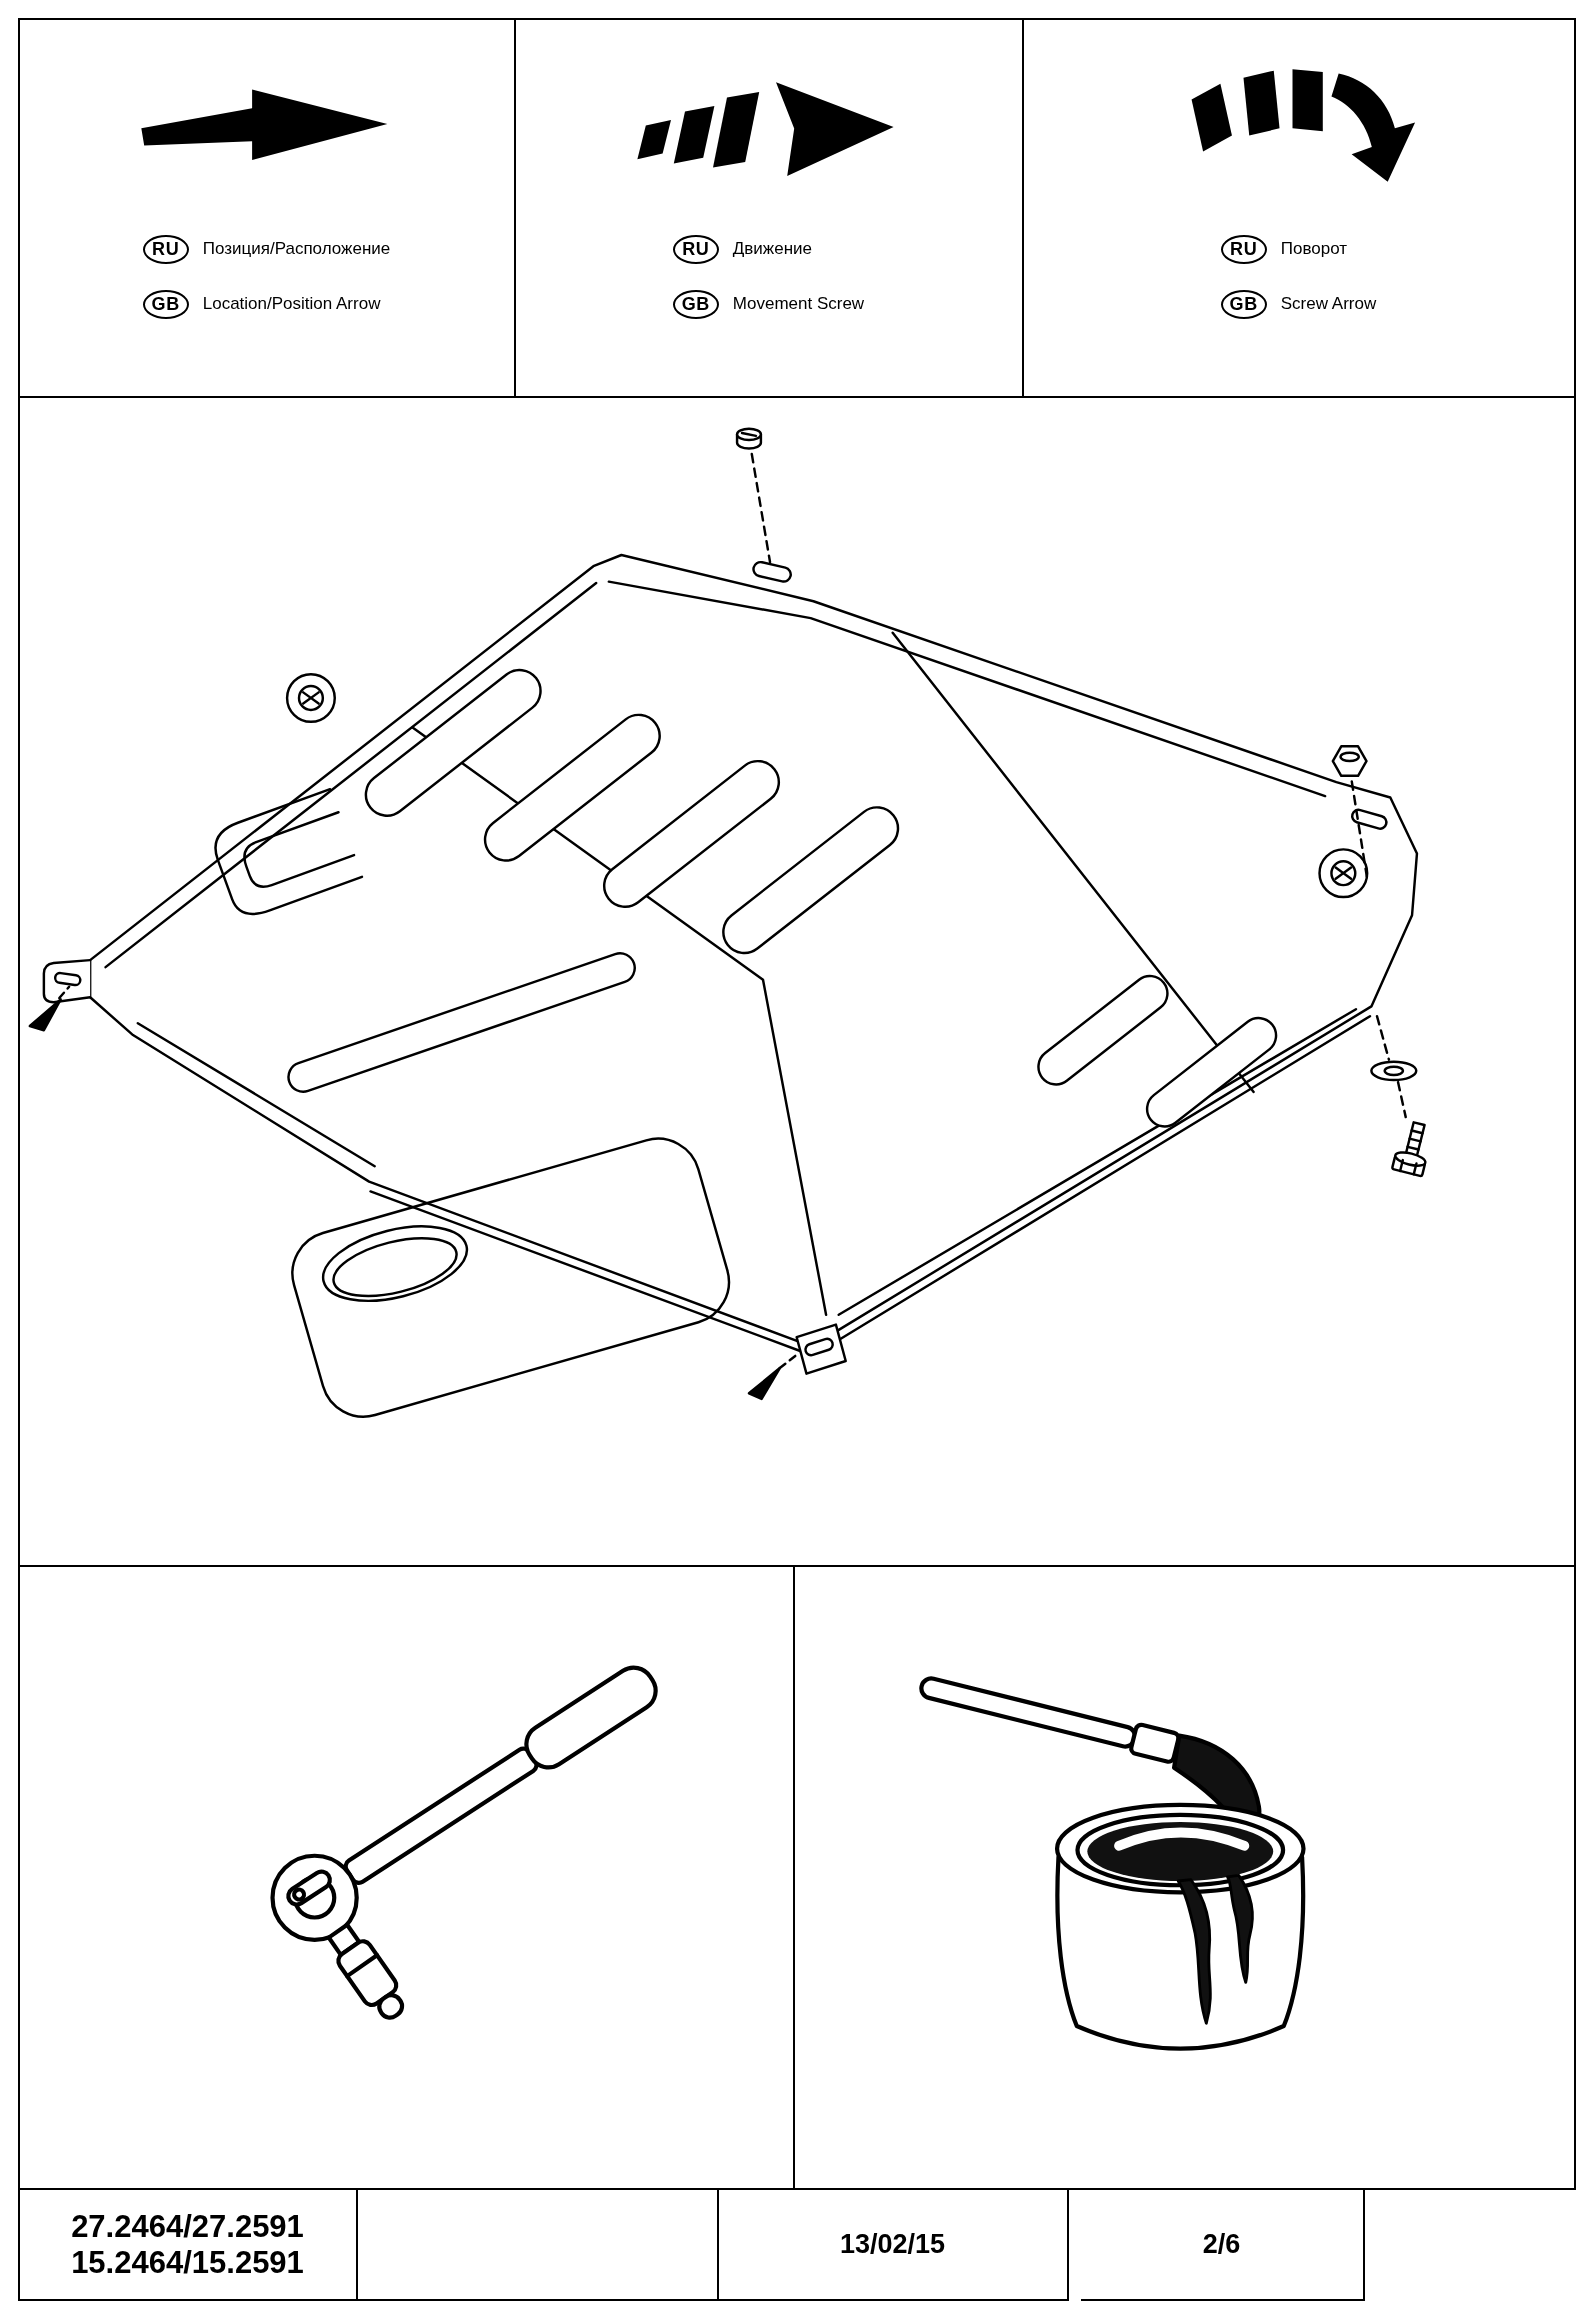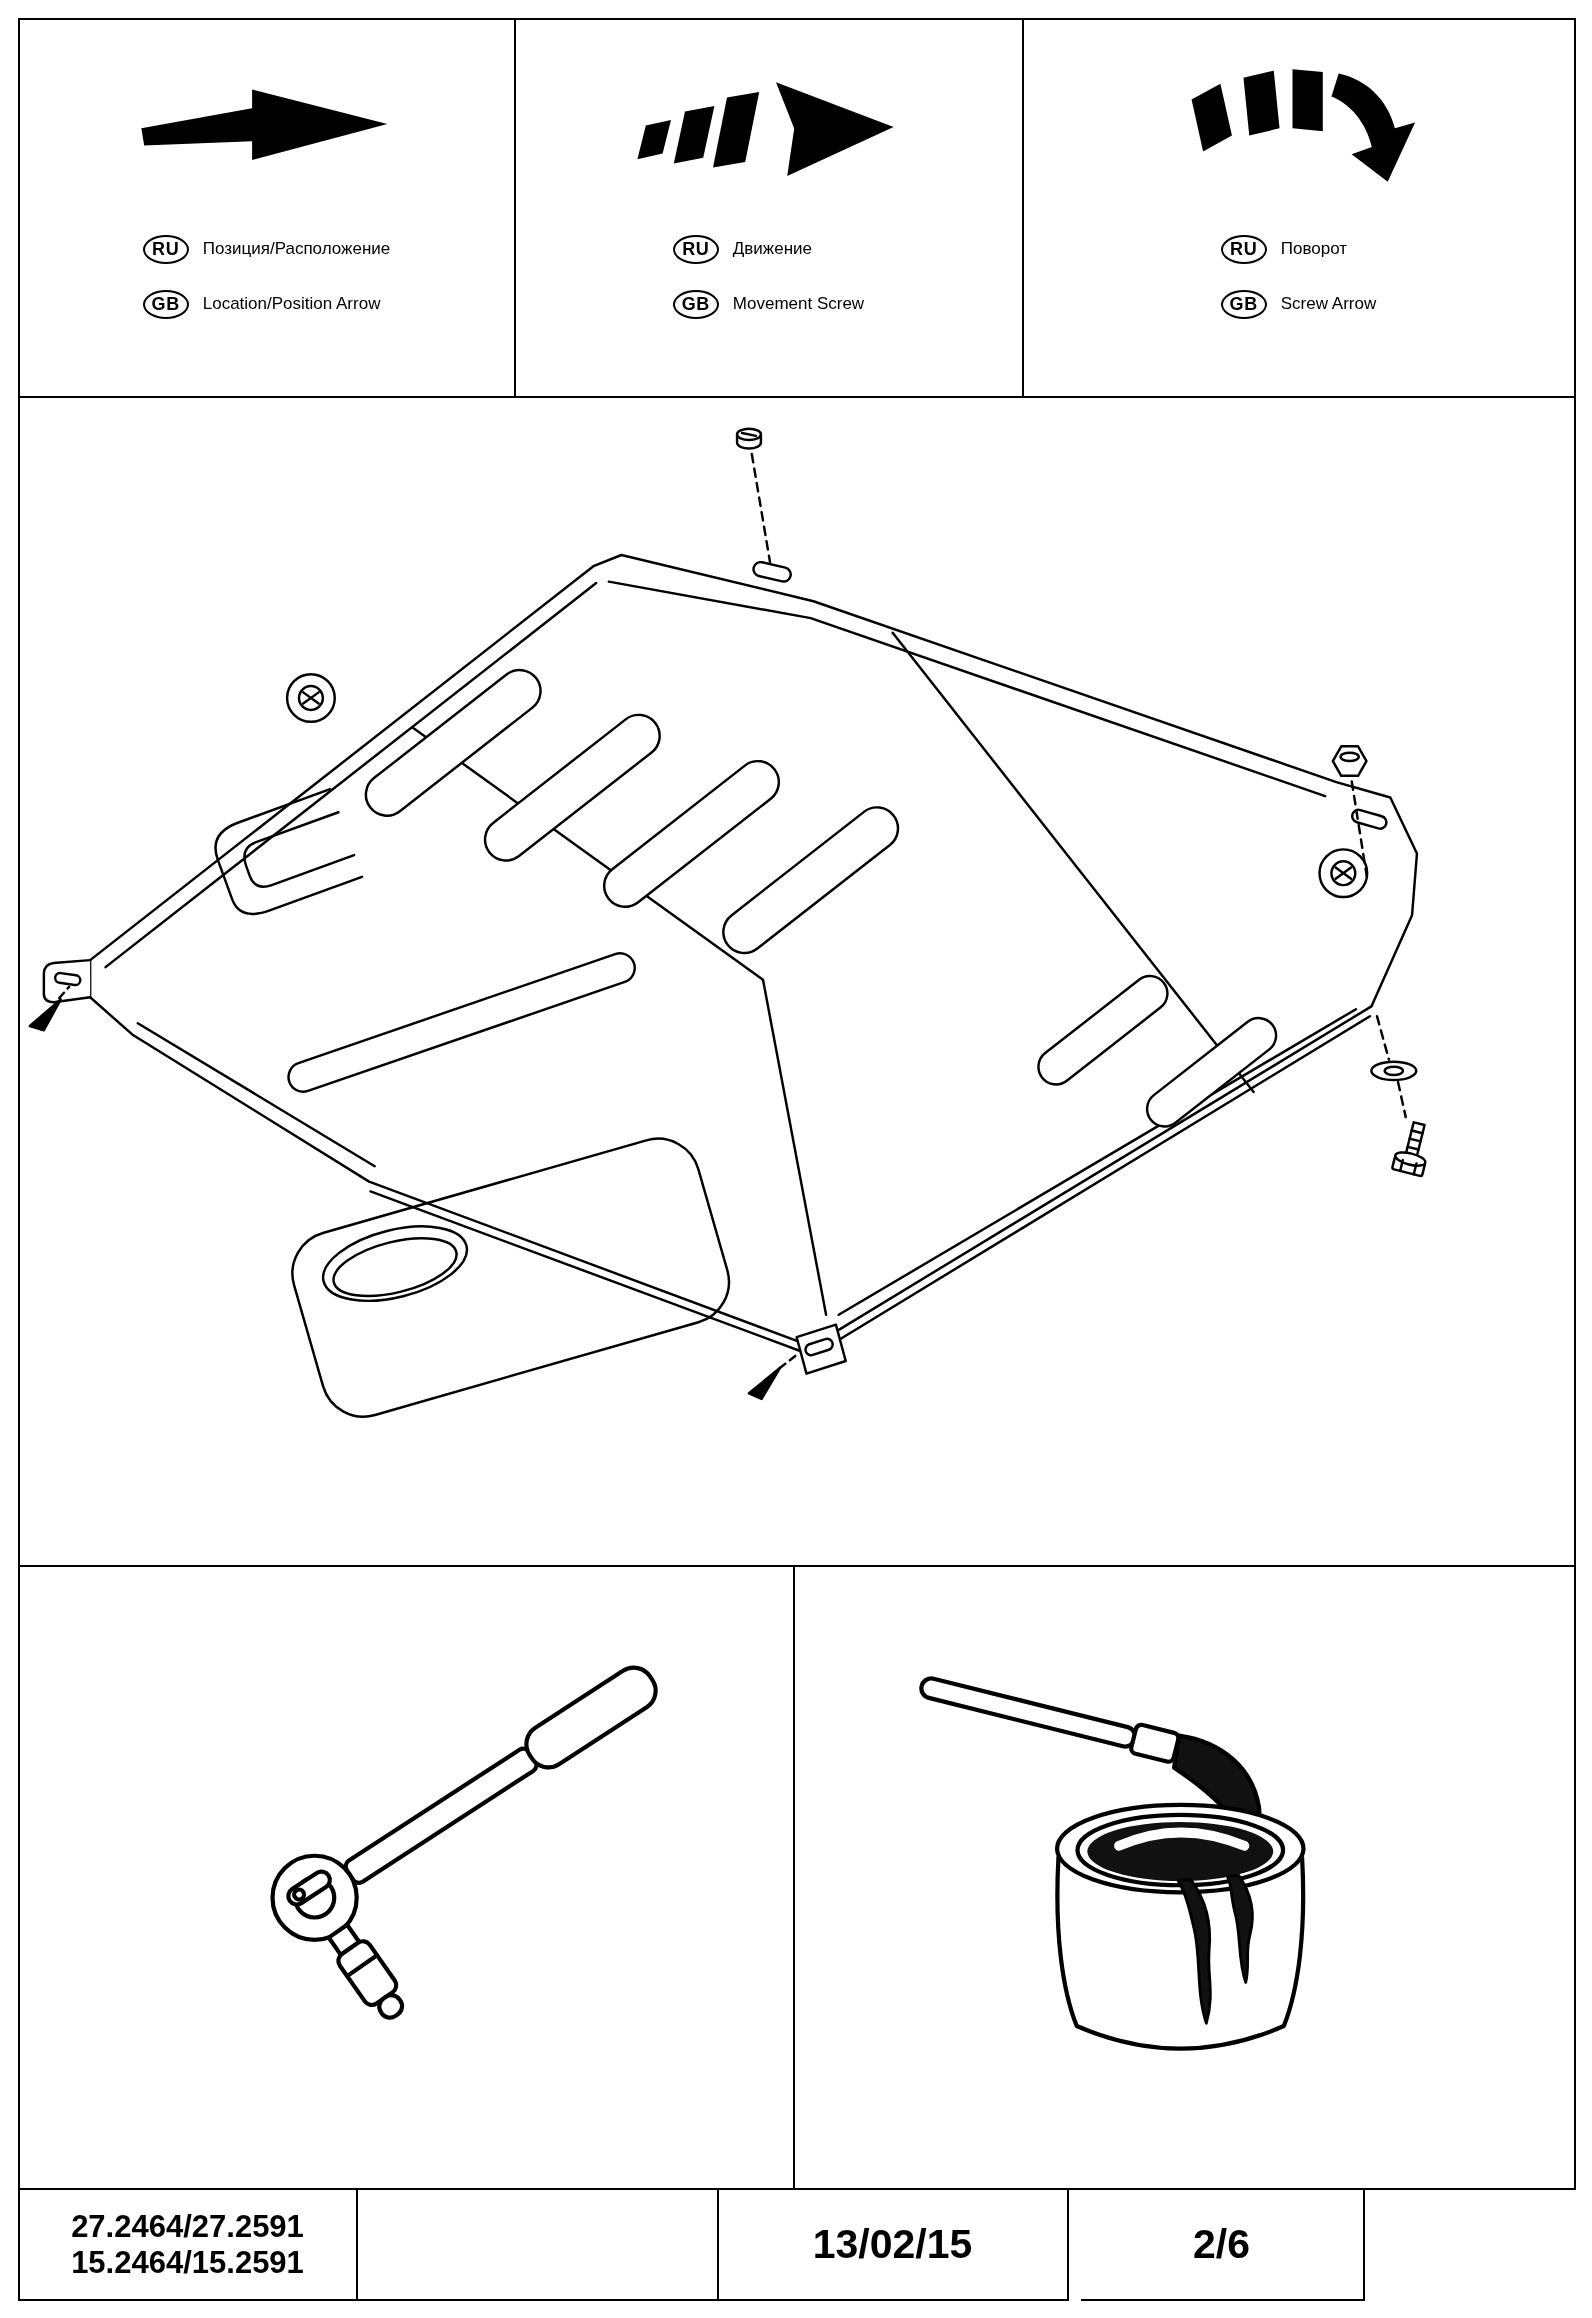--- a/index.html
+++ b/index.html
@@ -50,21 +50,21 @@
     display:flex; flex-direction:column; align-items:center; justify-content:center;
   }
   .footer-cell + .footer-cell { border-left:none; }
   .f-logo  { width:207px; }
   .f-parts { width:340px; }
   .f-empty { width:361px; }
   .f-date  { width:350px; }
   .f-page  { width:284px;margin-left:12px; }
   .brand-text { font-size:14.7px; font-weight:bold; letter-spacing:0.4px; margin-top:2.8px; }
   .part-line { font-size:31px; font-weight:bold; line-height:1.15; }
-  .footer-big { font-size:41px; font-weight:bold; }
+  .footer-big { font-size:27px; font-weight:bold; }
 </style>
 </head>
 <body>
 
 <div class="page">
 
   <div class="header-row">
 
     <div class="legend-cell cell-1">
       <div class="arrow-wrap">

